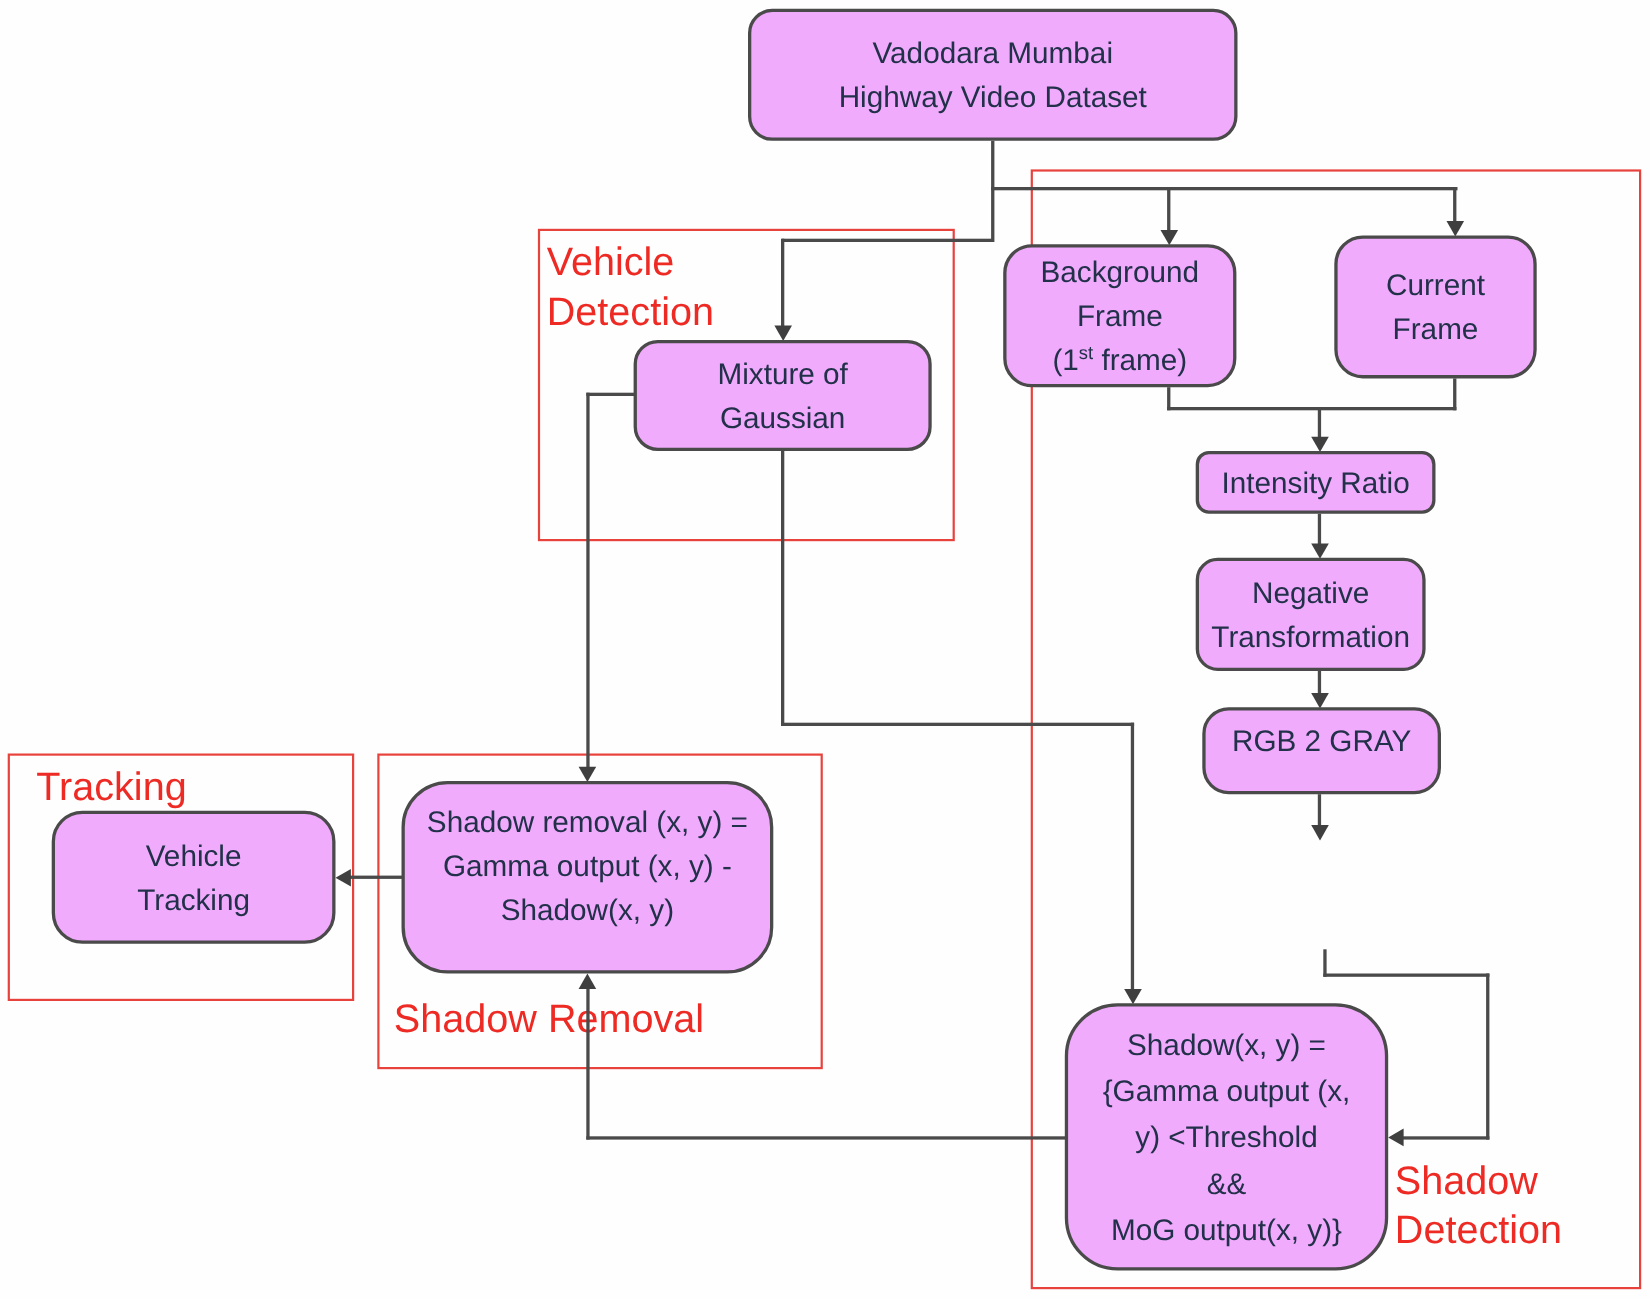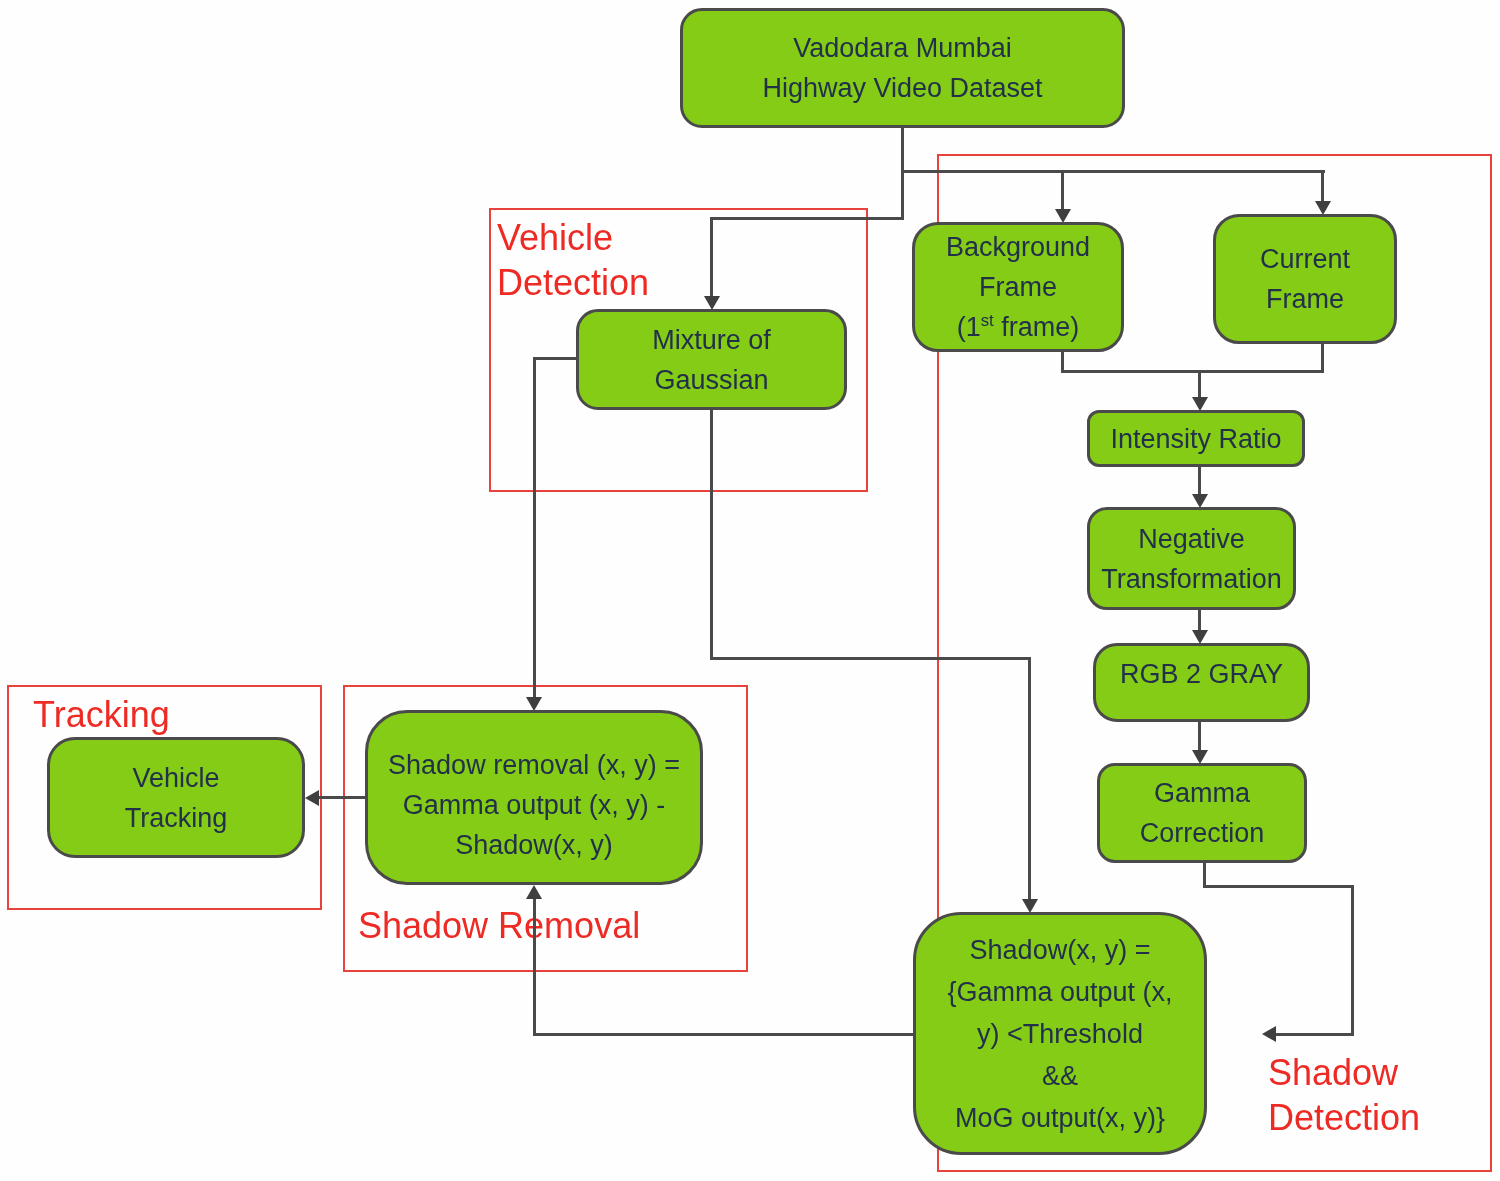--- a/index.html
+++ b/index.html
@@ -1,21 +1,21 @@
 <!DOCTYPE html>
 <html><head>
 <meta charset="utf-8">
 <style>
   html,body{margin:0;padding:0;background:#ffffff;}
   #canvas{
     position:relative;width:1500px;height:1181px;background:#fefefe;overflow:hidden;
     font-family:"Liberation Sans", sans-serif;
   }
   .node{
-    position:absolute;box-sizing:border-box;background:#84cc16;
+    position:absolute;box-sizing:border-box;background:#f0abfc;
     border:3px solid #4a4a4a;display:flex;align-items:center;justify-content:center;
     text-align:center;color:#22304a;font-size:27px;line-height:40px;
   }
   .node .txt{white-space:pre-line;}
   .region{
     position:absolute;box-sizing:border-box;border:2px solid #e8423d;background:transparent;
   }
   .rlabel{
     position:absolute;color:#ee2a24;font-size:36px;line-height:45px;white-space:pre-line;
   }
@@ -109,34 +109,30 @@
 
   <div class="node" style="left:1087px;top:507px;width:209px;height:103px;border-radius:20px;">
     <span class="txt">Negative
 Transformation</span>
   </div>
 
   <div class="node" style="left:1093px;top:643px;width:217px;height:79px;border-radius:24px;align-items:flex-start;padding-top:8px;">
     <span class="txt">RGB 2 GRAY</span>
   </div>
 
-  <div class="node" style="left:1097px;top:763px;width:210px;height:100px;border-radius:18px;">
-    <span class="txt">Gamma
-Correction</span>
-  </div>
 
-  <div class="node" style="left:913px;top:912px;width:294px;height:243px;border-radius:48px;line-height:42px;">
+  <div class="node" style="left:968px;top:912px;width:294px;height:243px;border-radius:48px;line-height:42px;">
     <span class="txt">Shadow(x, y) =
 {Gamma output (x,
 y) &lt;Threshold
 &amp;&amp;
 MoG output(x, y)}</span>
   </div>
 
-  <div class="node" style="left:365px;top:710px;width:338px;height:175px;border-radius:42px;align-items:center;padding-top:14px;">
+  <div class="node" style="left:365px;top:710px;width:338px;height:175px;border-radius:42px;align-items:flex-start;padding-top:14px;">
     <span class="txt">Shadow removal (x, y) =
 Gamma output (x, y) -
 Shadow(x, y)</span>
   </div>
 
   <div class="node" style="left:47px;top:737px;width:258px;height:121px;border-radius:28px;">
     <span class="txt">Vehicle
 Tracking</span>
   </div>
 

